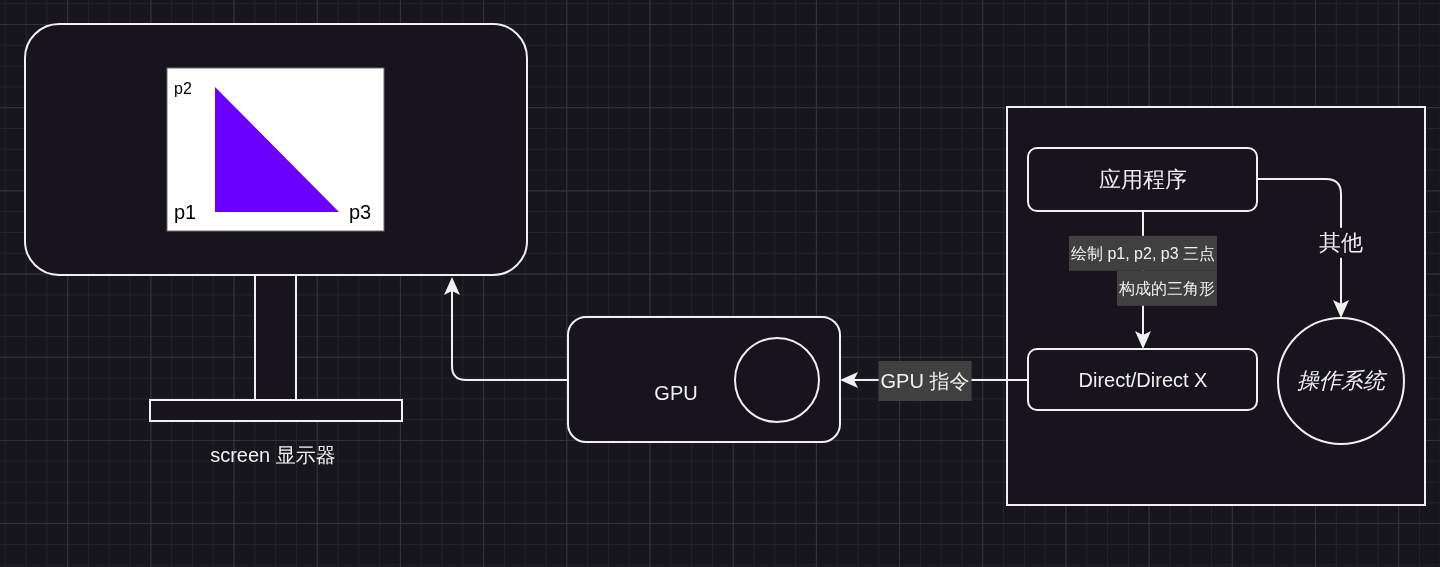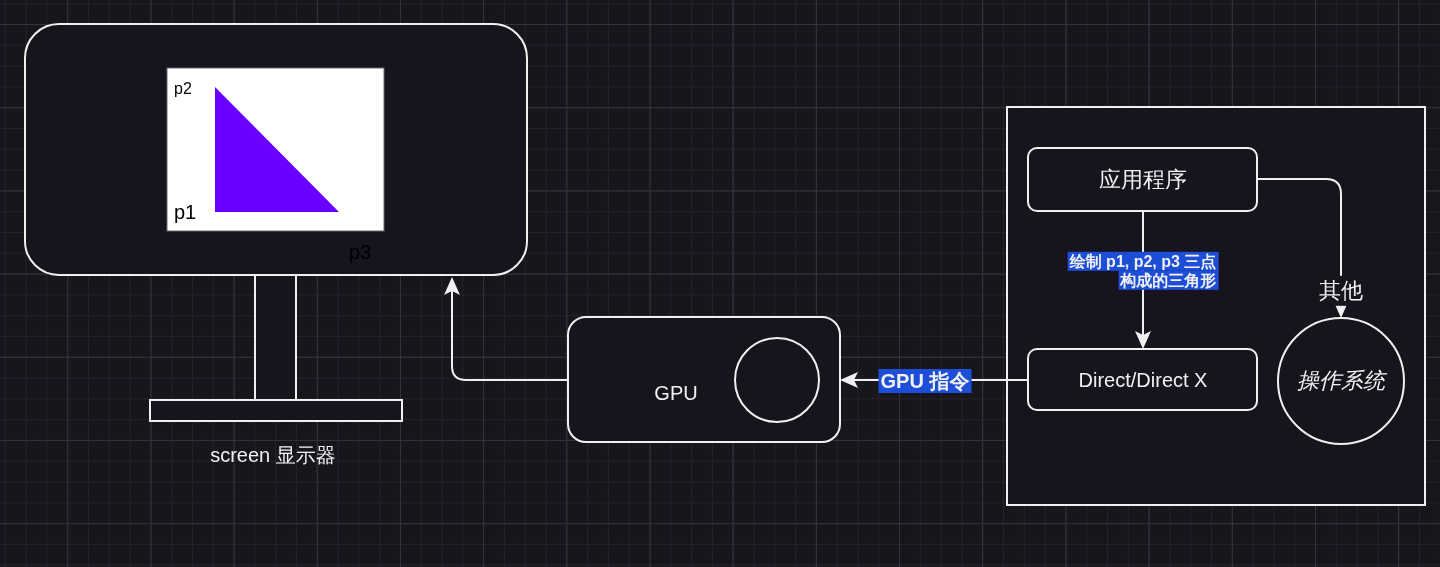--- a/index.html
+++ b/index.html
@@ -20,21 +20,21 @@
   .shape { fill: #18141e; stroke: #f0f0f0; stroke-width: 2; }
   .line { fill: none; stroke: #f0f0f0; stroke-width: 2; }
   .arrow { fill: #f0f0f0; stroke: none; }
   .txt {
     position: absolute; color: #f0f0f0; white-space: nowrap;
     font-family: "Liberation Sans", "DejaVu Sans", sans-serif;
     line-height: 1.2;
   }
   .center { transform: translate(-50%, -50%); text-align: right; }
   .dark { color: #000; }
-  .lbl-bg { background: #1d4ed8; padding: 0 2px; font-weight: bold; }
+  .lbl-bg { background: #404040; padding: 8px 2px; }
 </style>
 </head>
 <body>
 
 <svg class="canvas" width="1440" height="567" viewBox="0 0 1440 567">
 
   <rect class="shape" x="25" y="24" width="502" height="251" rx="34" ry="34"></rect>
   <rect x="167" y="68" width="217" height="163" fill="#ffffff" stroke="#6b6b6b" stroke-width="1"></rect>
   <polygon points="215,87 215,212 339,212" fill="#6a00ff"></polygon>
   <rect class="shape" x="255" y="275" width="41" height="125"></rect>
@@ -59,32 +59,32 @@
 
   <path class="line" d="M1257,179 L1326,179 Q1341,179 1341,194 L1341,306"></path>
   <polygon class="arrow" points="1341,318 1333,300 1341,304 1349,300"></polygon>
 
   <path class="line" d="M1028,380 L852,380"></path>
   <polygon class="arrow" points="840,380 858,372 854,380 858,388"></polygon>
 </svg>
 
 <div class="txt dark" style="left:174px; top:79px; font-size:16px;">p2</div>
 <div class="txt dark" style="left:174px; top:200px; font-size:20px;text-align:center;">p1</div>
-<div class="txt dark" style="left:349px; top:200px; font-size:20px;margin-top:40px;">p3</div>
+<div class="txt dark" style="left:349px; top:200px; font-size:20px;">p3</div>
 <div class="txt center" style="left:273px; top:455px; font-size:20px;">screen 显示器</div>
 
 <div class="txt center" style="left:676px; top:393px; font-size:20px;">GPU</div>
 
 <div class="txt center" style="left:447px; top:339px; font-size:20px; background:#18161d;">
 </div>
 
 <div class="txt center lbl-bg" style="left:925px; top:381px; font-size:20px;">GPU 指令</div>
 
 <div class="txt center" style="left:1143px; top:180px; font-size:22px;">应用程序</div>
 <div class="txt center" style="left:1143px; top:380px; font-size:20px;">Direct/Direct X</div>
 <div class="txt center" style="left:1341px; top:381px; font-size:22px;font-style:italic;">操作系统</div>
 
 <div class="txt center" style="left:1143px; top:271px; font-size:16px;">
   <div class="lbl-bg" style="display:inline-block;">绘制 p1, p2, p3 三点</div><br>
   <div class="lbl-bg" style="display:inline-block;">构成的三角形</div>
 </div>
 
-<div class="txt center" style="left:1341px; top:243px; font-size:22px; background:#18141e; padding:2px 0;margin-top:48px;">其他</div>
+<div class="txt center" style="left:1341px; top:243px; font-size:22px; background:#18141e; padding:2px 0;">其他</div>
 
 </body></html>

